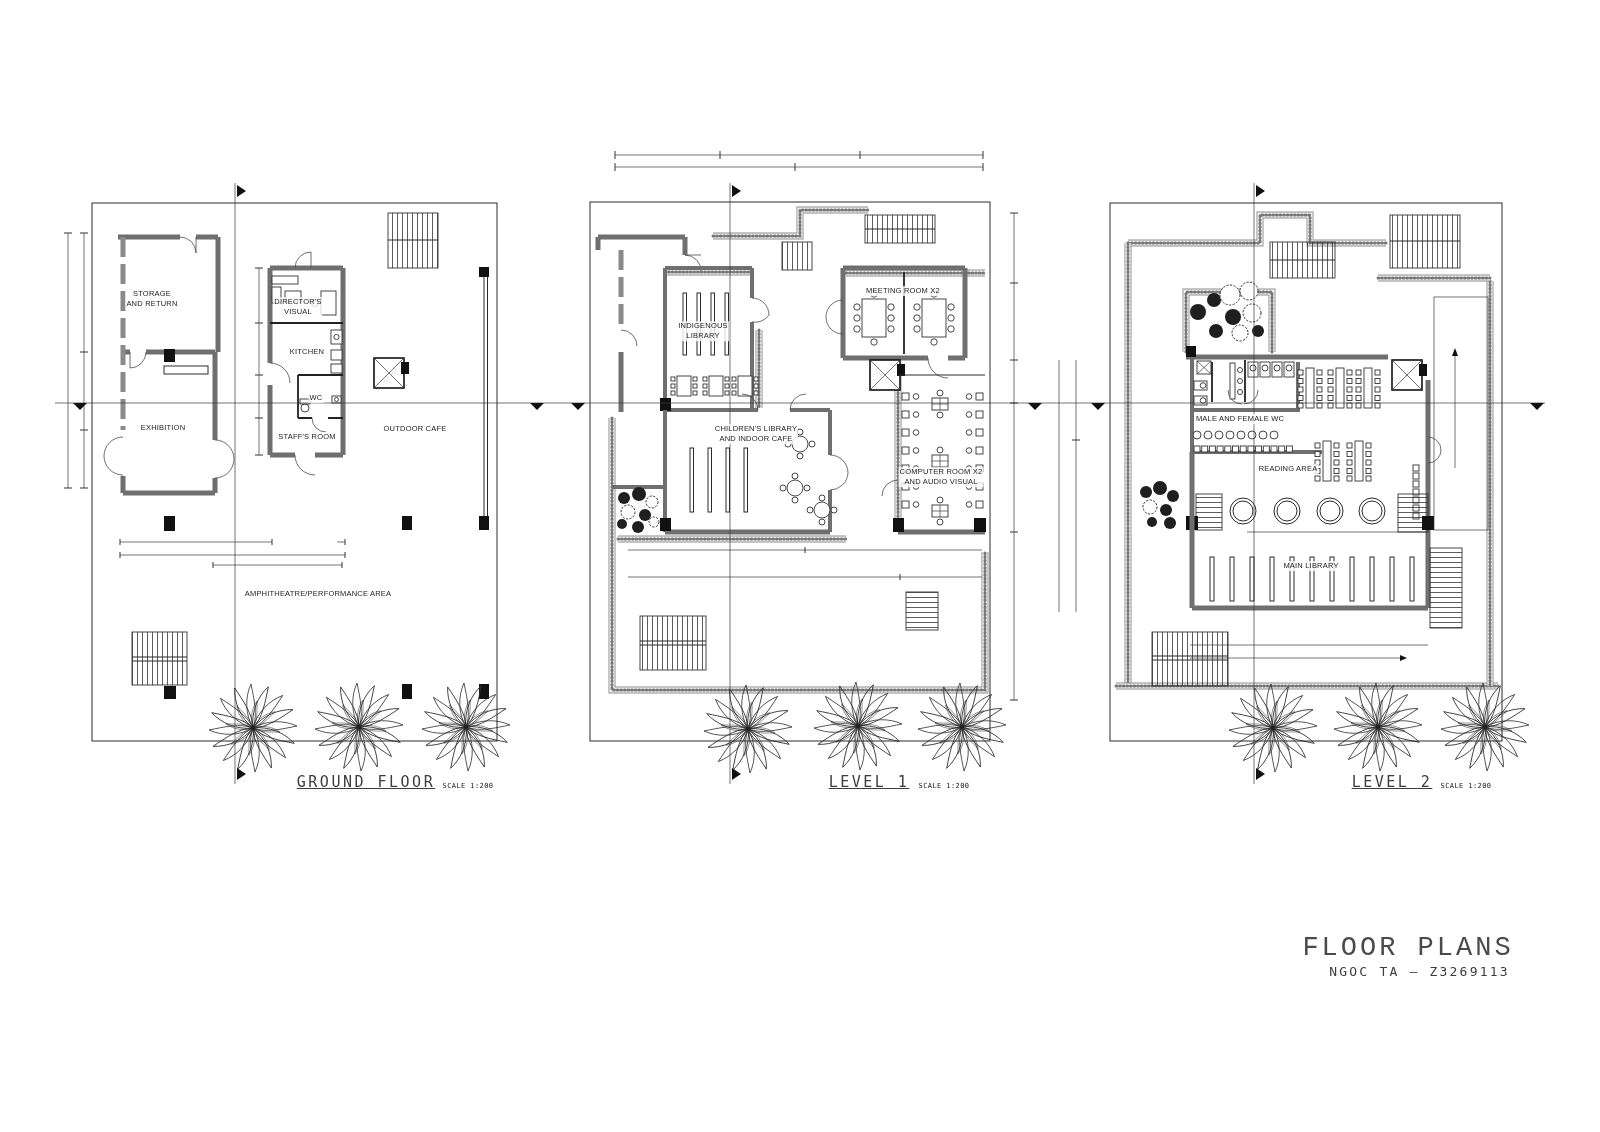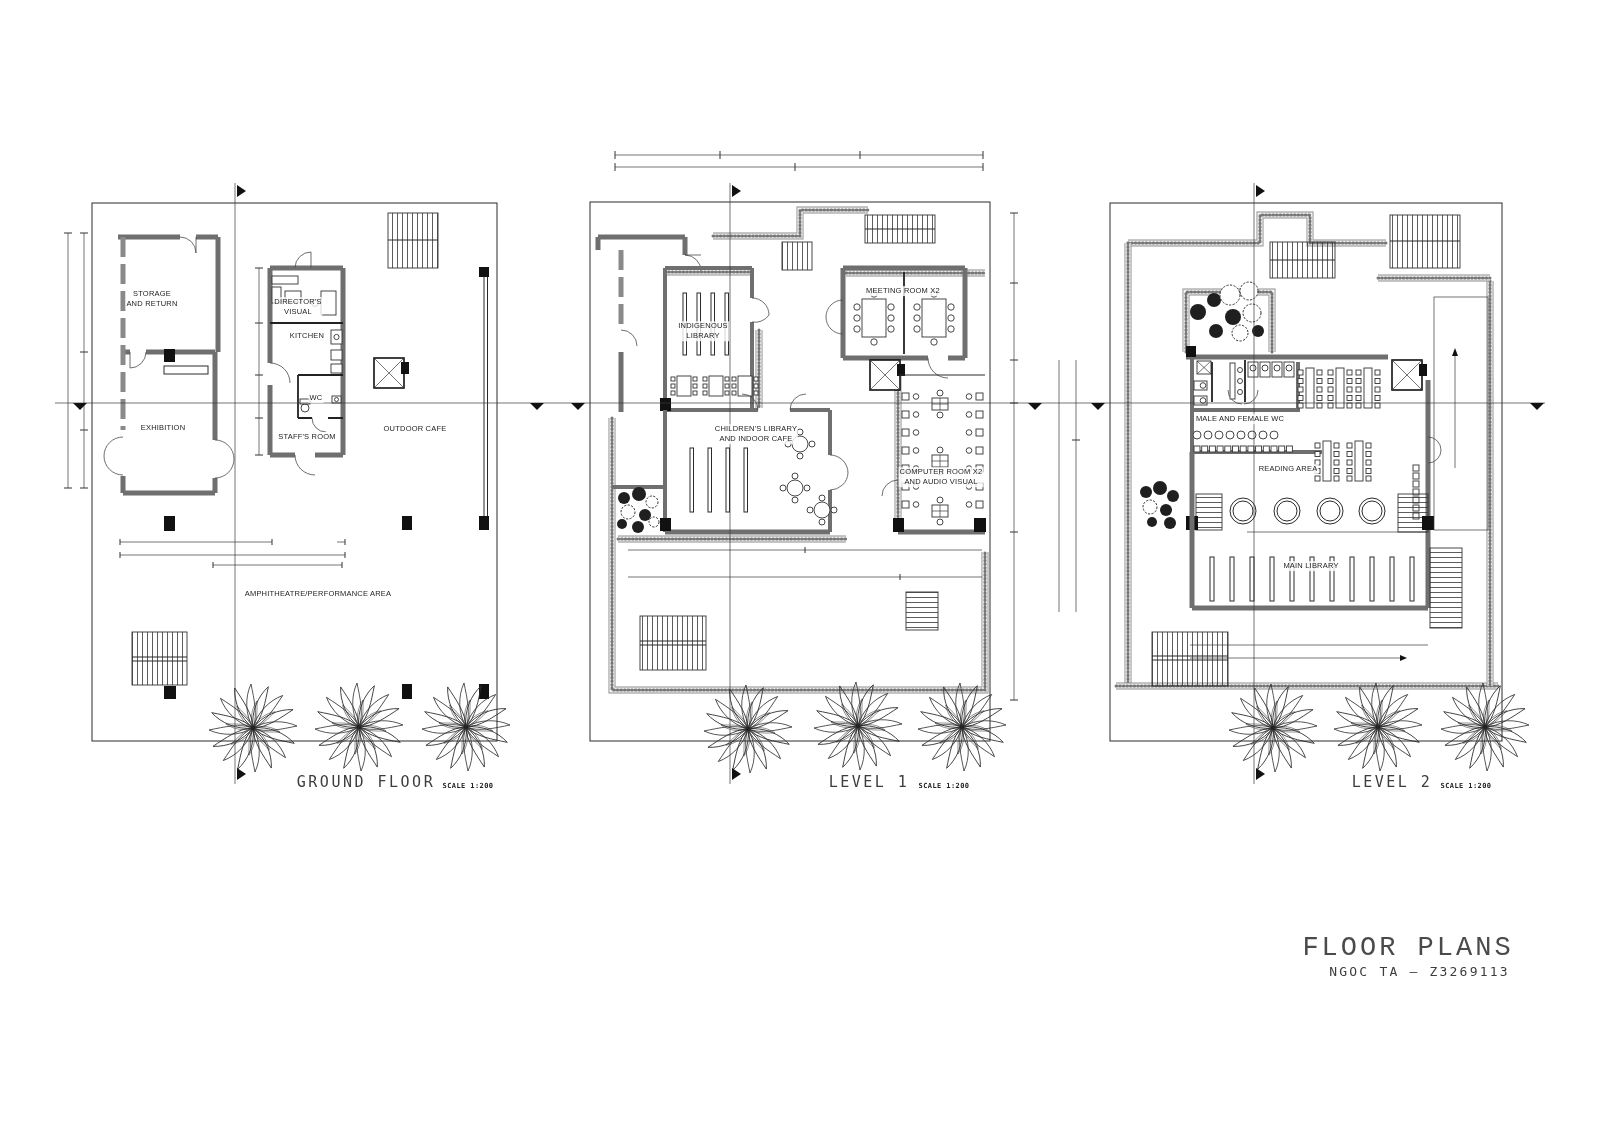--- a/index.html
+++ b/index.html
@@ -25,24 +25,24 @@
   .bandD{stroke:#777;stroke-width:3;fill:none;stroke-dasharray:0.8 2.8;stroke-linecap:round}
   .st{stroke:#333;stroke-width:0.9}
   .palmleaf{stroke:#2d2d2d;stroke-width:0.8;fill:none}
 
   
   .lbl{position:absolute;transform:translate(-50%,-50%);font-size:7.5px;line-height:1.3;
        letter-spacing:0.2px;color:#1c1c1c;text-align:center;white-space:pre-line;
        background:rgba(255,255,255,0.8);padding:0 1px;}
   .ptitle{position:absolute;transform:translate(-50%,-50%);
        font-family:"DejaVu Sans Mono",monospace;font-size:15px;letter-spacing:2.5px;
-       color:#3d3d3d;white-space:nowrap;}
+       color:#3d3d3d;white-space:nowrap;text-decoration:underline;}
   .pscale{position:absolute;transform:translate(-50%,-50%);
        font-family:"DejaVu Sans Mono",monospace;font-size:7px;letter-spacing:0.4px;
-       color:#222;font-weight:bold;white-space:nowrap;}
+       color:#222;font-weight:normal;white-space:nowrap;}
   .sheet-title{position:absolute;transform:translate(-50%,-50%);
        font-family:Liberation Mono, monospace;font-size:27px;letter-spacing:3px;
        color:#4a4a4a;white-space:nowrap;}
   .sheet-author{position:absolute;transform:translate(-50%,-50%);
        font-family:"DejaVu Sans Mono",monospace;font-size:13px;letter-spacing:2.2px;
        color:#3d3d3d;white-space:nowrap;padding-left:21px;}
 </style>
 </head>
 <body>
 
@@ -541,21 +541,21 @@
     <polygon points="732,768 732,780 741,774" class="blk"></polygon>
     <polygon points="1256,185 1256,197 1265,191" class="blk"></polygon>
     <polygon points="1256,768 1256,780 1265,774" class="blk"></polygon>
   </g>
 </svg>
 
 <div class="lbl" style="left:152px;top:299px">STORAGE
 AND RETURN</div>
 <div class="lbl" style="left:298px;top:307px">DIRECTOR'S
 VISUAL</div>
-<div class="lbl" style="left:307px;top:336px">KITCHEN</div>
+<div class="lbl" style="left:307px;top:352px">KITCHEN</div>
 <div class="lbl" style="left:316px;top:398px">WC</div>
 <div class="lbl" style="left:307px;top:437px">STAFF'S ROOM</div>
 <div class="lbl" style="left:163px;top:428px">EXHIBITION</div>
 <div class="lbl" style="left:415px;top:429px">OUTDOOR CAFE</div>
 <div class="lbl" style="left:318px;top:594px">AMPHITHEATRE/PERFORMANCE AREA</div>
 
 <div class="lbl" style="left:703px;top:331px">INDIGENOUS
 LIBRARY</div>
 <div class="lbl" style="left:903px;top:291px">MEETING ROOM X2</div>
 <div class="lbl" style="left:756px;top:434px">CHILDREN'S LIBRARY

